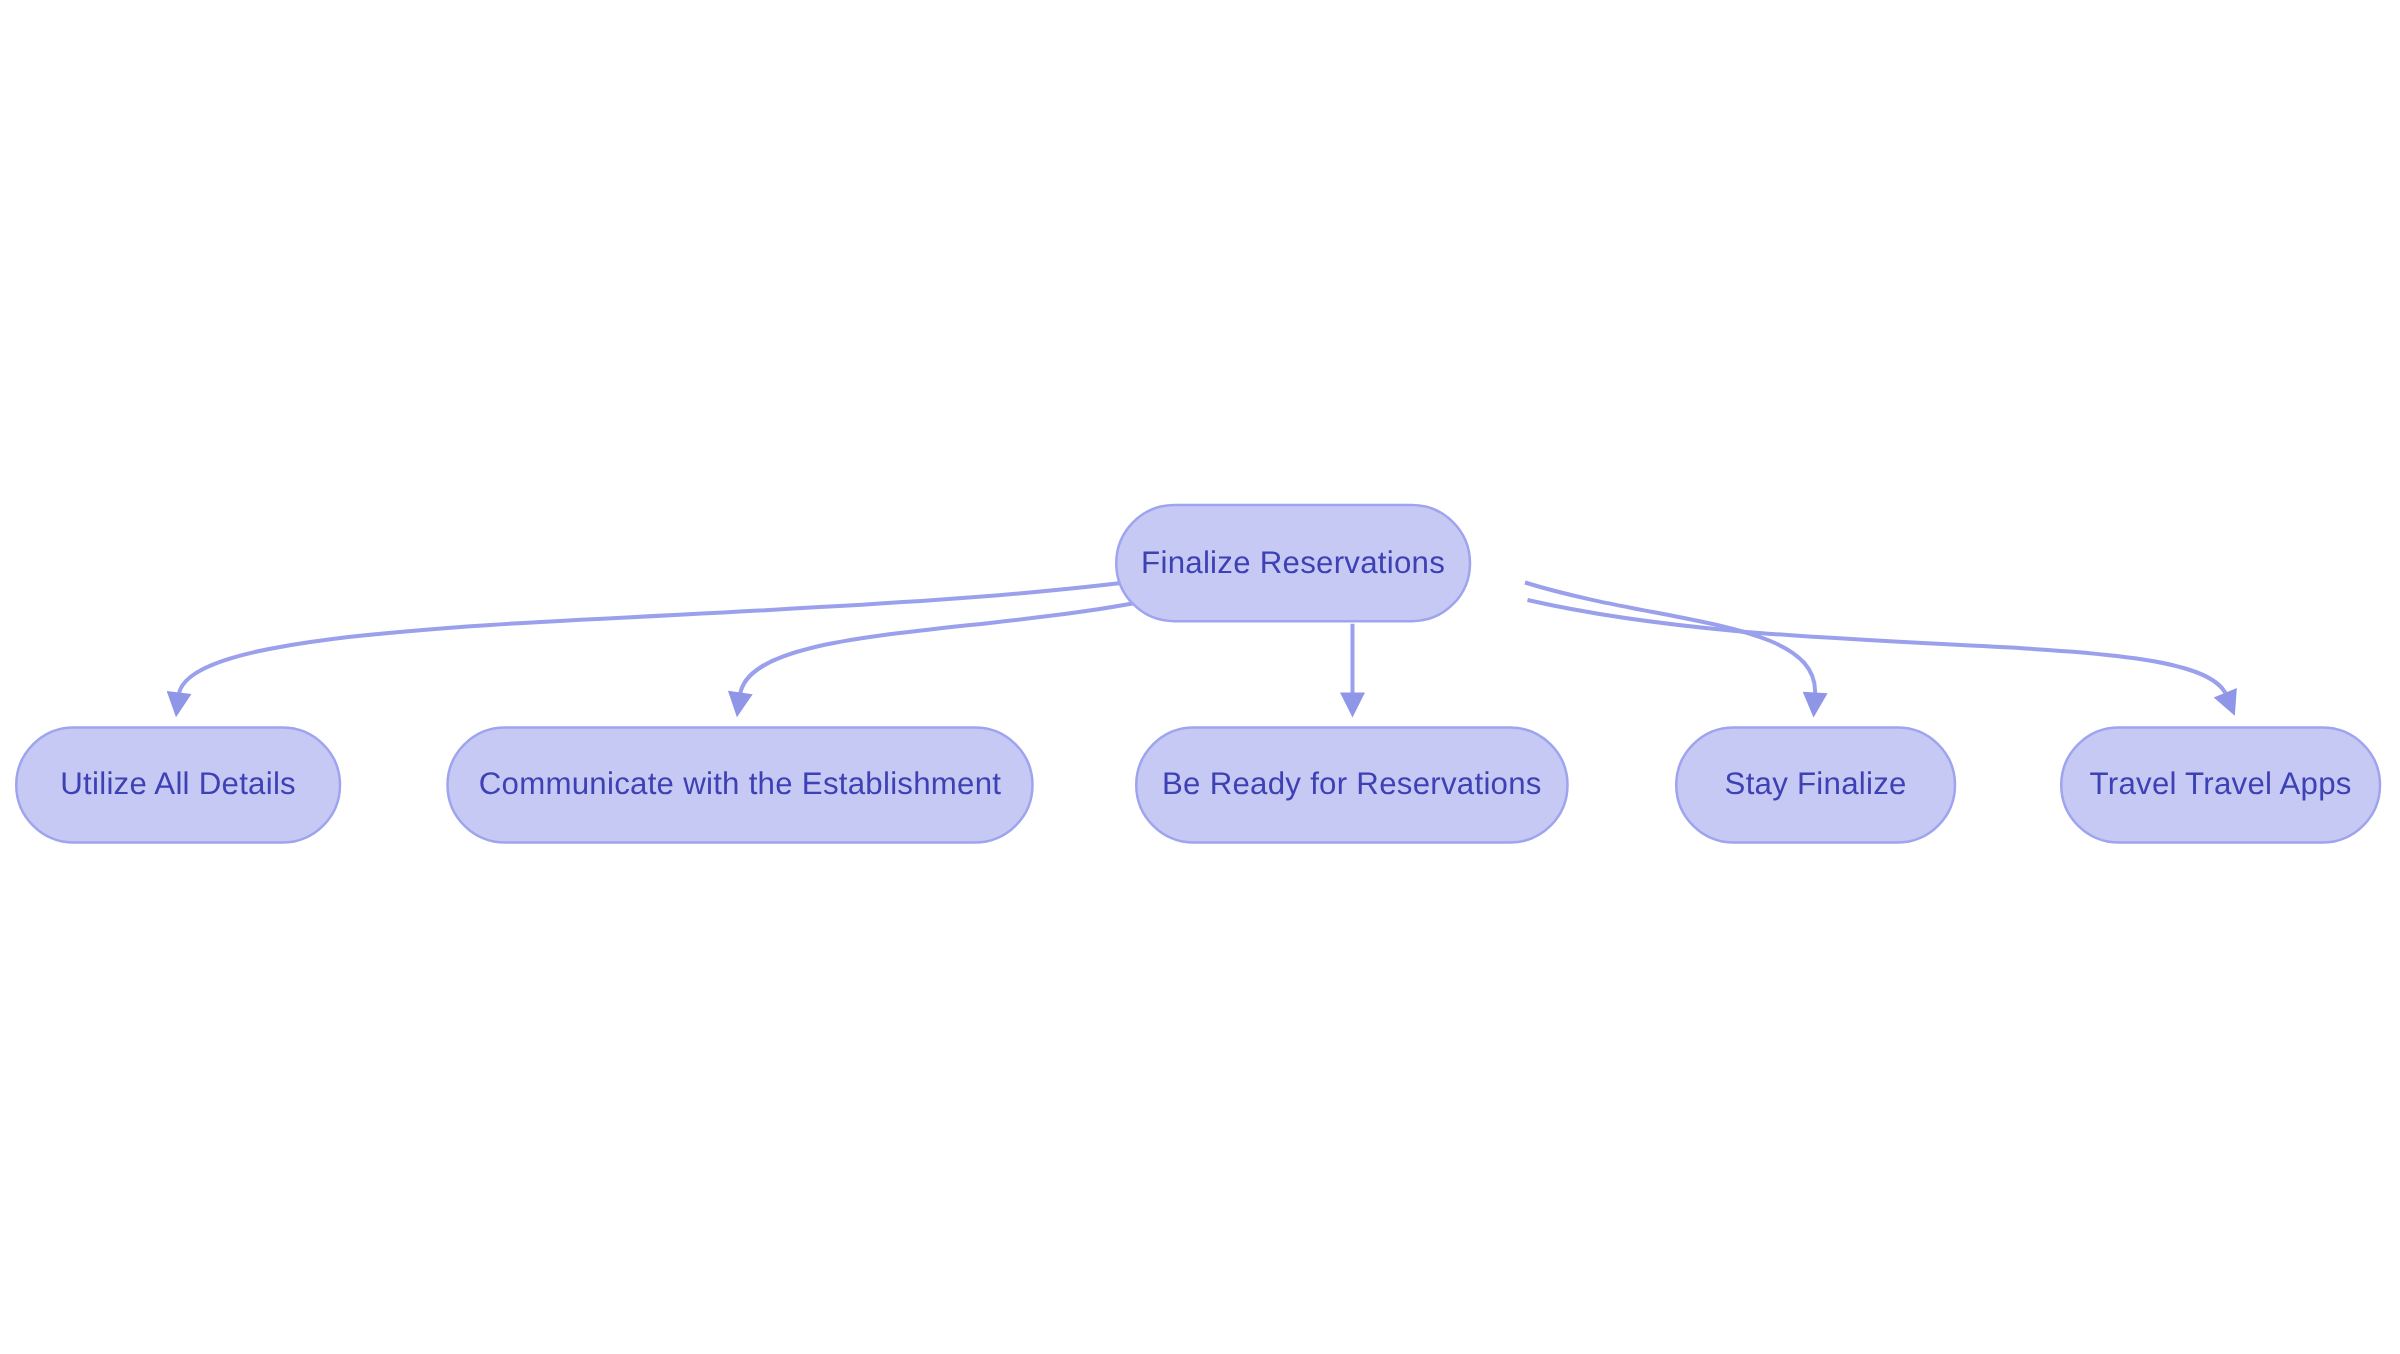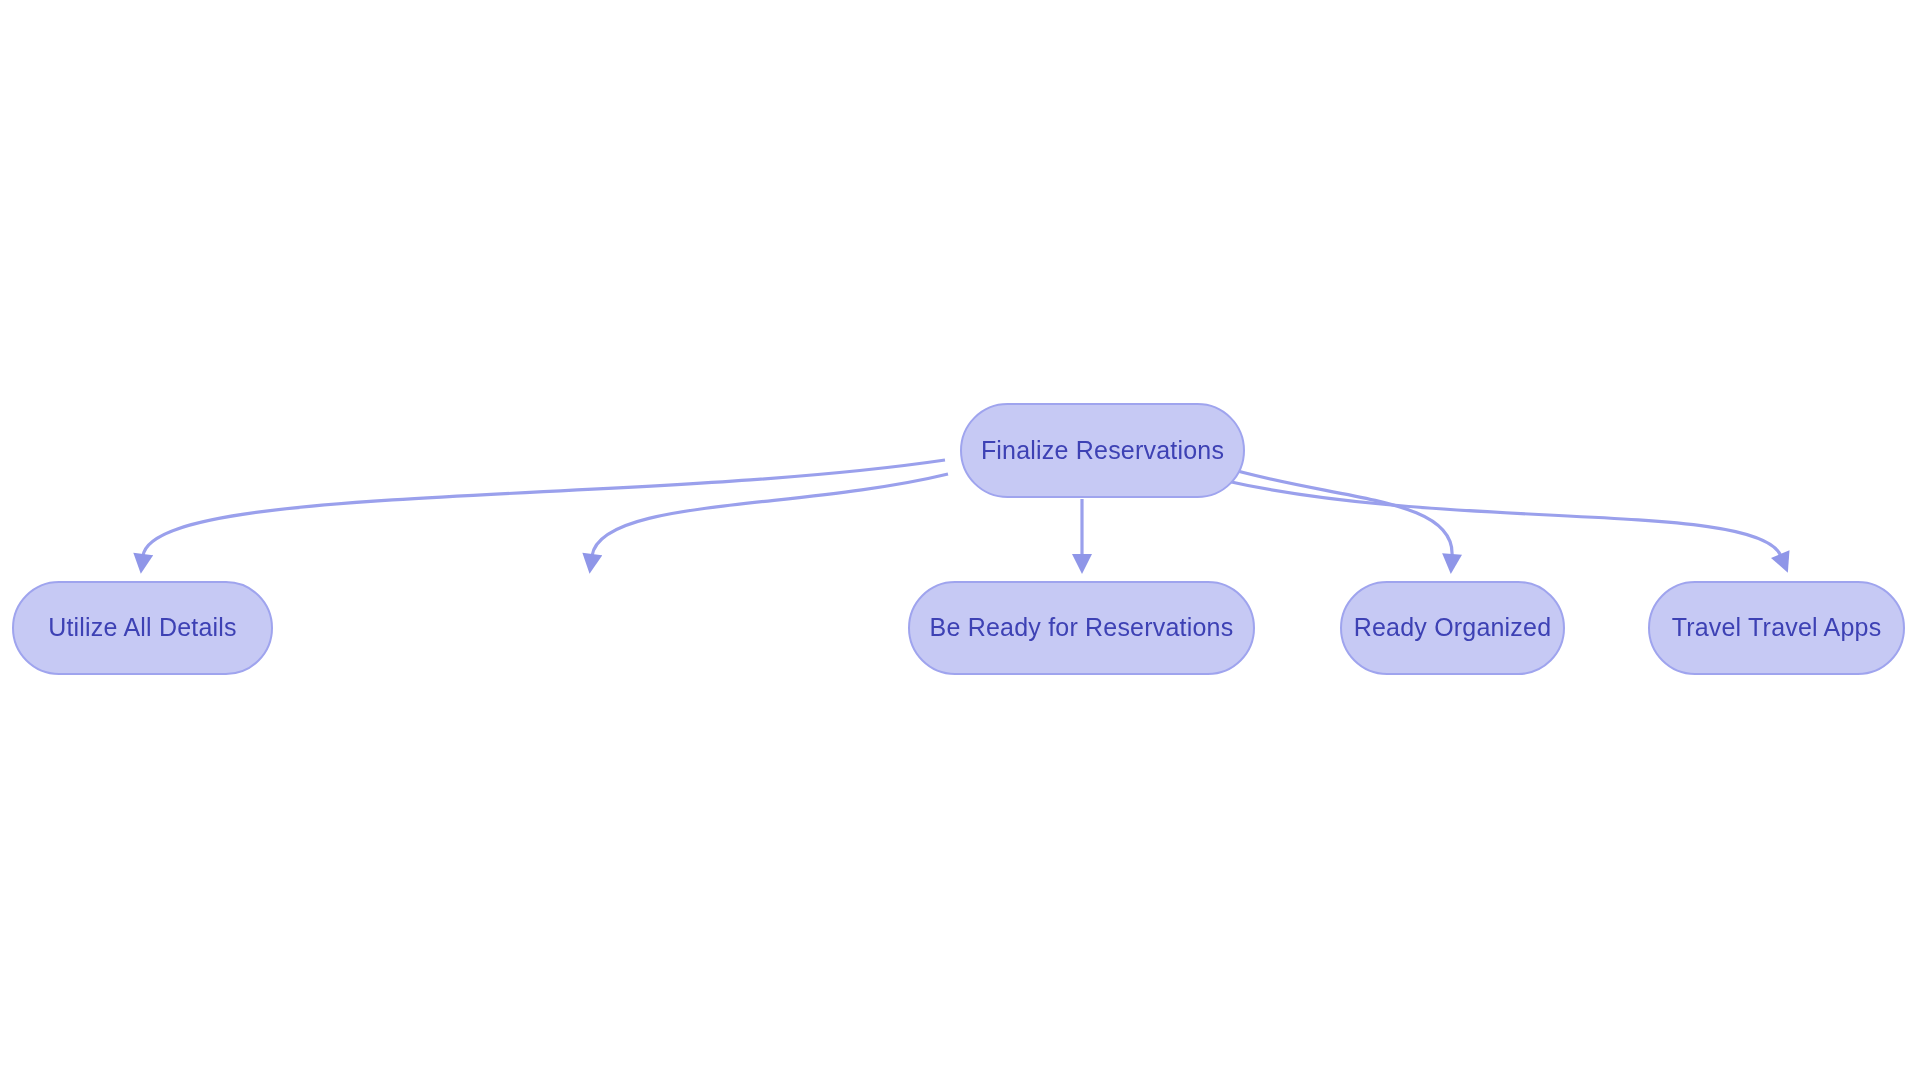--- a/index.html
+++ b/index.html
@@ -58,34 +58,37 @@
     </defs>
     <g fill="none" stroke="#9aa0ec" stroke-width="3.2">
       <path d="M 945 460 C 640 505, 152 483, 143 556" marker-end="url(#arrow)"></path>
       <path d="M 948 474 C 800 510, 600 498, 592 556" marker-end="url(#arrow)"></path>
       <path d="M 1082 499 L 1082 556" marker-end="url(#arrow)"></path>
       <path d="M 1220 466 C 1330 500, 1456 496, 1452 556" marker-end="url(#arrow)"></path>
       <path d="M 1222 480 C 1450 532, 1758 500, 1781 556" marker-end="url(#arrow)"></path>
     </g>
   </svg>
 
-  <div class="node" style="left:960px; top:403px; width:285px; height:95px;">
+  <div class="node" style="left:892px; top:403px; width:285px; height:95px;">
     <span class="node-label">Finalize Reservations</span>
   </div>
 
   <div class="node" style="left:12px; top:581px; width:261px; height:94px;">
     <span class="node-label">Utilize All Details</span>
   </div>
 
+  <div class="node" style="left:357px; top:581px; width:470px; height:94px;">
+    <span class="node-label">Communicate with the Establishment</span>
+  </div>
 
   <div class="node" style="left:908px; top:581px; width:347px; height:94px;">
     <span class="node-label">Be Ready for Reservations</span>
   </div>
 
   <div class="node" style="left:1340px; top:581px; width:225px; height:94px;">
-    <span class="node-label">Ready Organized</span>
+    <span class="node-label">Stay Finalize</span>
   </div>
 
   <div class="node" style="left:1648px; top:581px; width:257px; height:94px;">
     <span class="node-label">Travel Travel Apps</span>
   </div>
 
 </div>
 
 </body></html>

